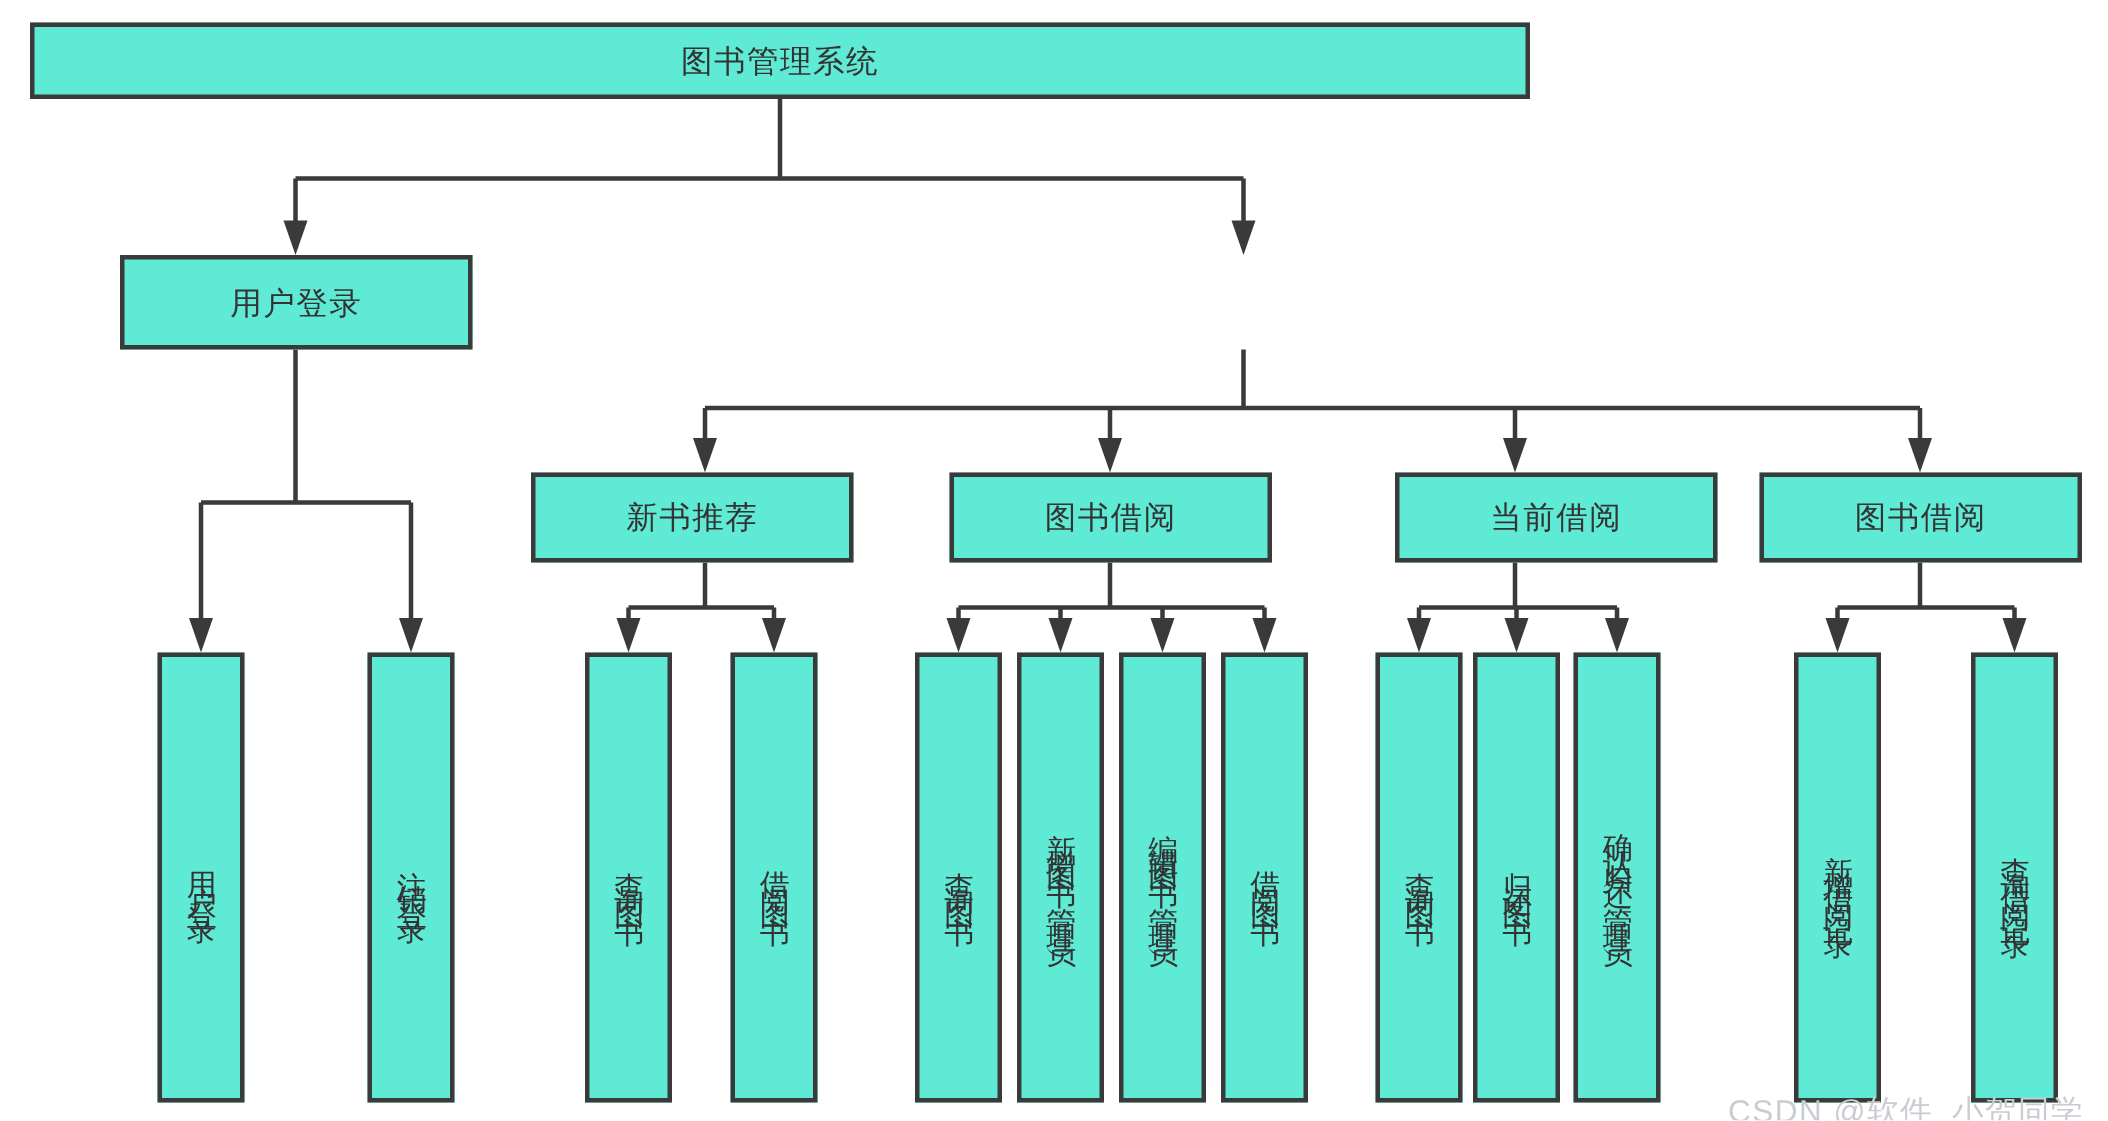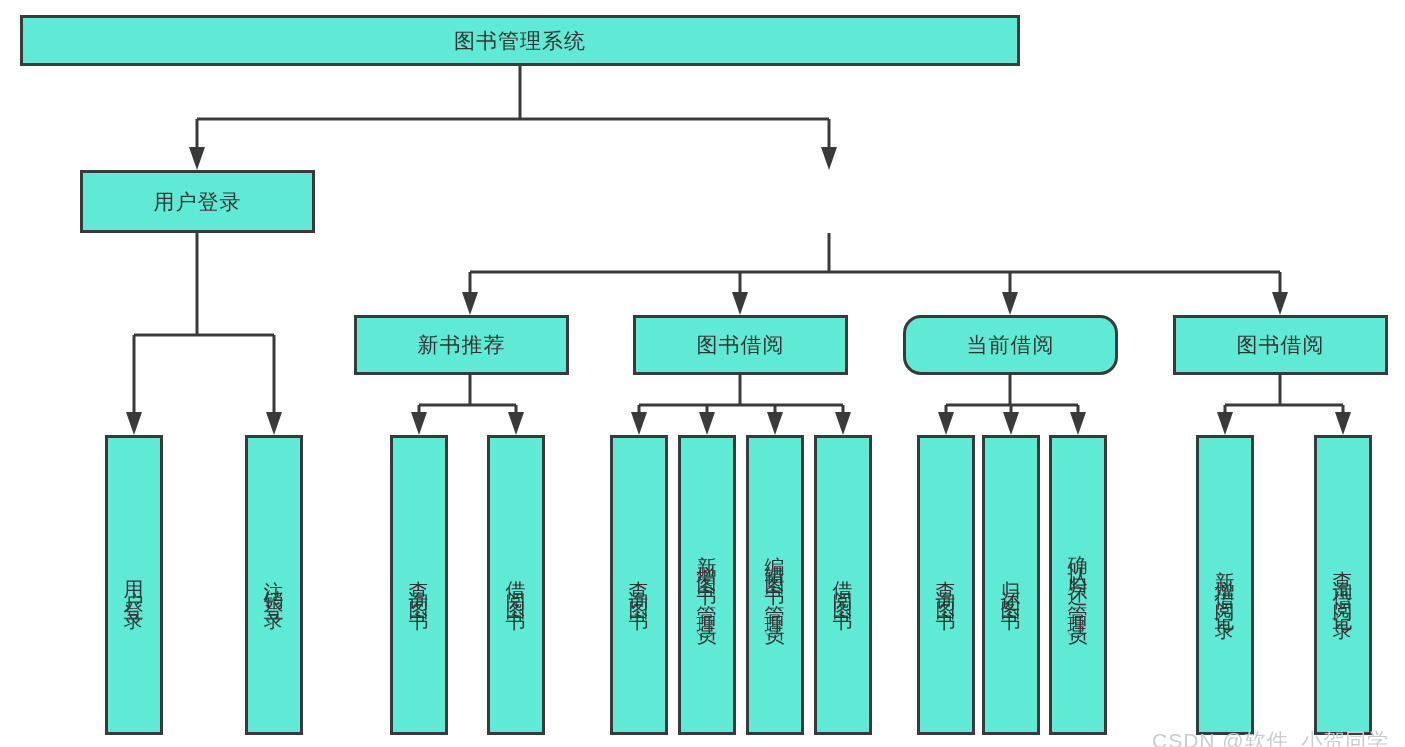--- a/index.html
+++ b/index.html
@@ -45,21 +45,21 @@
     letter-spacing: 10px;
     line-height: 1;
     white-space: nowrap;
   }
   .root   { left: 20px;   top: 15px;  width: 1000px; height: 51px; }
   .lvl2-0 { left: 80px;   top: 170px; width: 235px;  height: 63px; }
   .lvl2-1 { left: 710px;  top: 170px; width: 238px;  height: 63px; }
   .lvl3   { top: 315px; width: 215px; height: 60px; }
   .lvl3-0 { left: 342px; margin-left: 12px; }
   .lvl3-1 { left: 633px; }
-  .lvl3-2 { left: 903px; border-radius: 18px; }
+  .lvl3-2 { left: 930px; }
   .lvl3-3 { left: 1173px; }
   .leaf   { top: 435px; width: 58px; height: 300px; }
   .leaf-a0 { left: 105px; }
   .leaf-a1 { left: 245px; }
   .leaf-b0 { left: 390px; }
   .leaf-b1 { left: 487px; }
   .leaf-c0 { left: 610px; }
   .leaf-c1 { left: 678px; }
   .leaf-c2 { left: 746px; }
   .leaf-c3 { left: 814px; }

